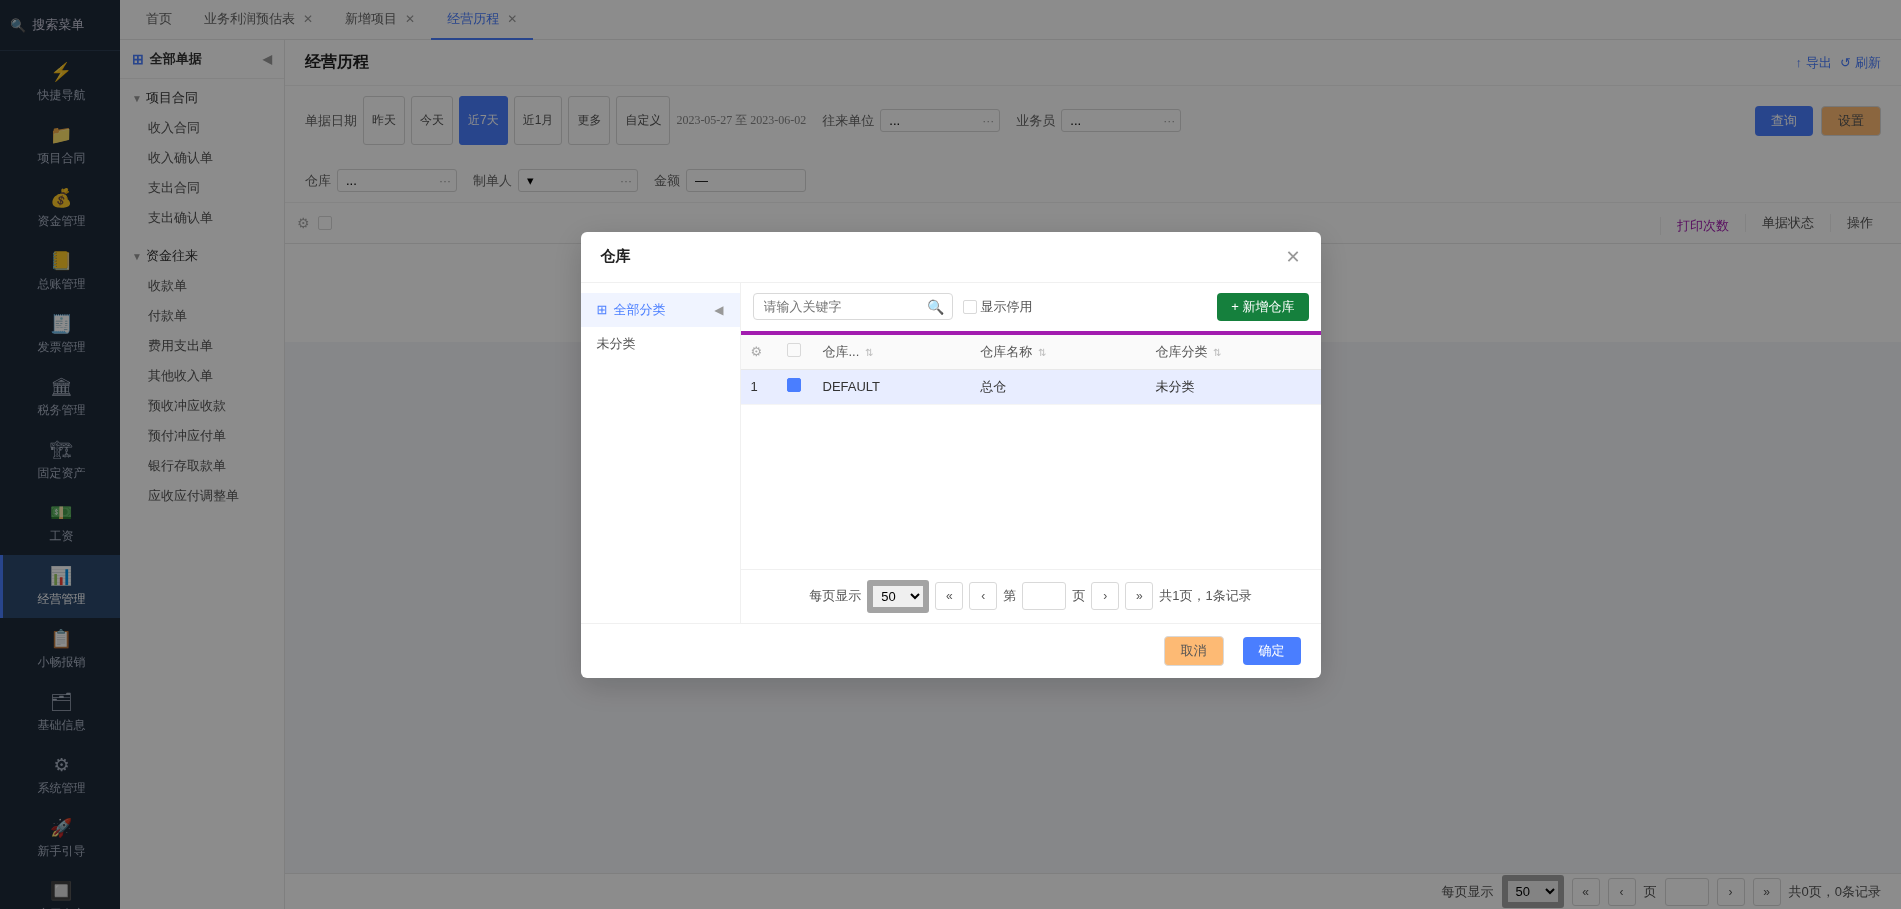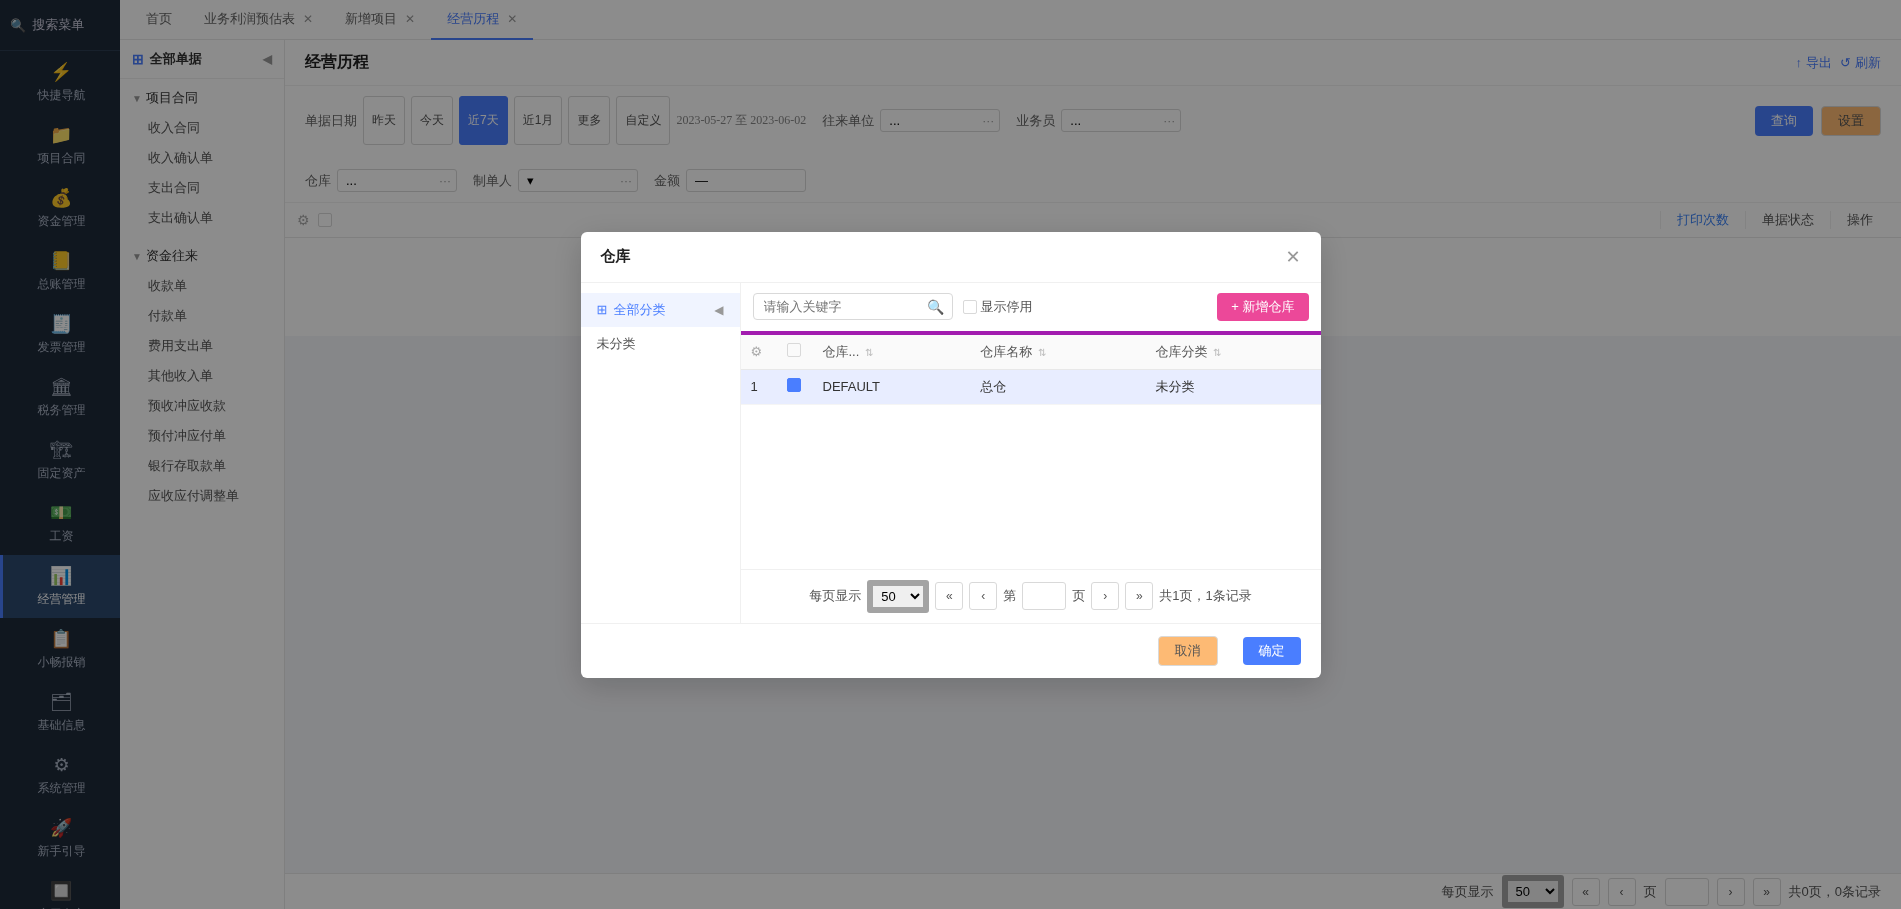--- a/index.html
+++ b/index.html
@@ -107,42 +107,42 @@
     .modal-left { width: 160px; border-right: 1px solid #f0f0f0; padding: 10px 0; flex-shrink: 0; }
     .modal-left-item { padding: 8px 16px; font-size: 13px; color: #555; cursor: pointer; display: flex; align-items: center; gap: 6px; }
     .modal-left-item.active { color: #4a7eff; background: #f0f4ff; }
     .modal-right { flex: 1; display: flex; flex-direction: column; }
     .modal-toolbar { display: flex; align-items: center; padding: 10px 12px; gap: 10px; border-bottom: 4px solid #a21caf; }
     .modal-search { border: 1px solid #d9d9d9; border-radius: 4px; padding: 5px 10px; font-size: 13px; width: 200px; outline: none; }
     .modal-search-wrap { position: relative; display: flex; align-items: center; }
     .modal-search-icon { position: absolute; right: 8px; color: #aaa; font-size: 14px; }
     .show-disabled { display: flex; align-items: center; gap: 4px; font-size: 13px; color: #555; }
     .checkbox { width: 14px; height: 14px; border: 1px solid #d9d9d9; border-radius: 2px; display: inline-block; cursor: pointer; }
-    .btn-add { background: #ec4899; color: #fff; border: none; border-radius: 4px; padding: 5px 14px; font-size: 13px; cursor: pointer; margin-left: auto; white-space: nowrap; }
+    .btn-add { background: #15803d; color: #fff; border: none; border-radius: 4px; padding: 5px 14px; font-size: 13px; cursor: pointer; margin-left: auto; white-space: nowrap; }
 
     
     .modal-table-wrap { flex: 1; overflow: auto; }
     .modal-table { width: 100%; border-collapse: collapse; }
     .modal-table th { background: #fafafa; padding: 8px 10px; text-align: left; font-size: 13px; color: #555; border-bottom: 1px solid #e8e8e8; font-weight: 500; white-space: nowrap; }
     .modal-table td { padding: 8px 10px; font-size: 13px; color: #333; border-bottom: 1px solid #f5f5f5; }
     .modal-table tr.selected td { background: #e8edff; }
     .sort-icon { color: #bbb; font-size: 10px; margin-left: 2px; }
 
     
     .modal-pagination {
       display: flex; align-items: center; justify-content: center; padding: 10px 16px;
       gap: 6px; border-top: 1px solid #f0f0f0; font-size: 13px; color: #555;
     }
     .page-btn { border: 1px solid #d9d9d9; background: #fff; border-radius: 3px; width: 28px; height: 28px; display: flex; align-items: center; justify-content: center; cursor: pointer; font-size: 12px; color: #555; }
     .page-btn:disabled { color: #ccc; cursor: not-allowed; }
     .page-input { border: 1px solid #d9d9d9; border-radius: 3px; width: 44px; height: 28px; text-align: center; font-size: 13px; }
     .per-page-select { border: 6px solid #a3a3a3; border-radius: 3px; padding: 2px 4px; font-size: 13px; }
 
     
-    .modal-footer { display: flex; align-items: center; justify-content: flex-end; padding: 12px 20px; gap: 25px; border-top: 1px solid #f0f0f0; }
+    .modal-footer { display: flex; align-items: center; justify-content: flex-end; padding: 12px 20px; gap: 19px; border-top: 1px solid #f0f0f0; }
 
     
     .page-bottom {
       position: fixed; bottom: 0; left: 285px; right: 0; height: 36px;
       background: #fff; border-top: 1px solid #e8e8e8; display: flex; align-items: center;
       justify-content: flex-end; padding: 0 20px; gap: 8px; font-size: 13px; color: #555; z-index: 5;
     }
 
     .empty-tip { text-align: center; color: #bbb; padding: 40px 0; font-size: 13px; }
   </style>
@@ -326,21 +326,21 @@
         <input class="filter-select" style="width: 80px; padding-right: 8px;" value="—" readonly="">
       </div>
     </div>
   </div>
 
   <div class="table-area">
     <div style="display:flex;align-items:center;padding:8px 12px;border-bottom:1px solid #e8e8e8;background:#fff;">
       <span style="color:#aaa;font-size:14px;cursor:pointer;margin-right:8px;">⚙</span>
       <span class="checkbox" style="margin-right:8px;"></span>
       <span style="flex:1;"></span>
-      <span style="color:#3b82f6;font-size:13px;padding:0 16px;border-left:1px solid #eee;">打印次数</span>
+      <span style="color:#a21caf;font-size:13px;padding:0 16px;border-left:1px solid #eee;margin-top:6px;">打印次数</span>
       <span style="color:#555;font-size:13px;padding:0 16px;border-left:1px solid #eee;">单据状态</span>
       <span style="color:#555;font-size:13px;padding:0 16px;border-left:1px solid #eee;">操作</span>
     </div>
     <div class="empty-tip">暂无数据</div>
   </div>
 </div>
 
 <div class="page-bottom">
   <span>每页显示</span>
   <select class="per-page-select">

